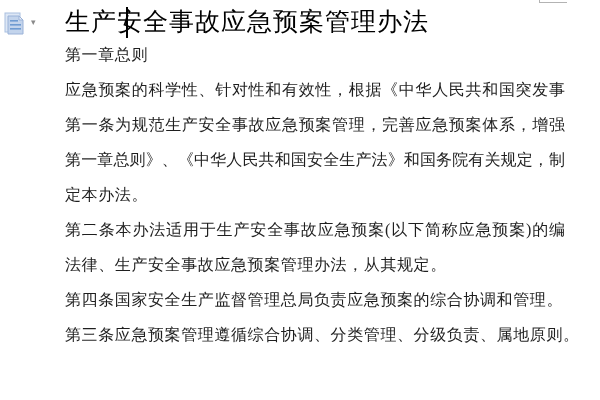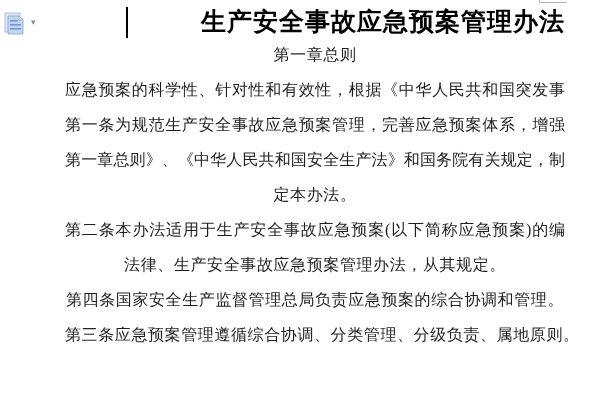--- a/index.html
+++ b/index.html
@@ -63,24 +63,24 @@
     height: 3px;
     background: #b3b3b3;
   }
 
   
   .doc-title {
     position: absolute;
     left: 65px;
     top: 4px;
     width: 500px;
-    text-align: right;
+    text-align: left;
     font-size: 25px;
     line-height: 36px;
-    font-weight: bold;
+    font-weight: normal;
     letter-spacing: 1px;
     color: #000000;
     white-space: nowrap;
   }
   .text-cursor {
     position: absolute;
     left: 126px;
     top: 7px;
     width: 2px;
     height: 31px;
@@ -93,21 +93,20 @@
     width: 500px;
     color: #1f1f1f;
   }
   .line {
     height: 35px;
     line-height: 35px;
     font-size: 16px;
     letter-spacing: 0.6px;
     white-space: nowrap;
     overflow: visible;
-    text-align: center;
   }
   .line.stretch {
     letter-spacing: 0;
     text-align: justify;
     text-align-last: justify;
     text-justify: inter-character;
     white-space: normal;
   }
 </style>
 </head>

